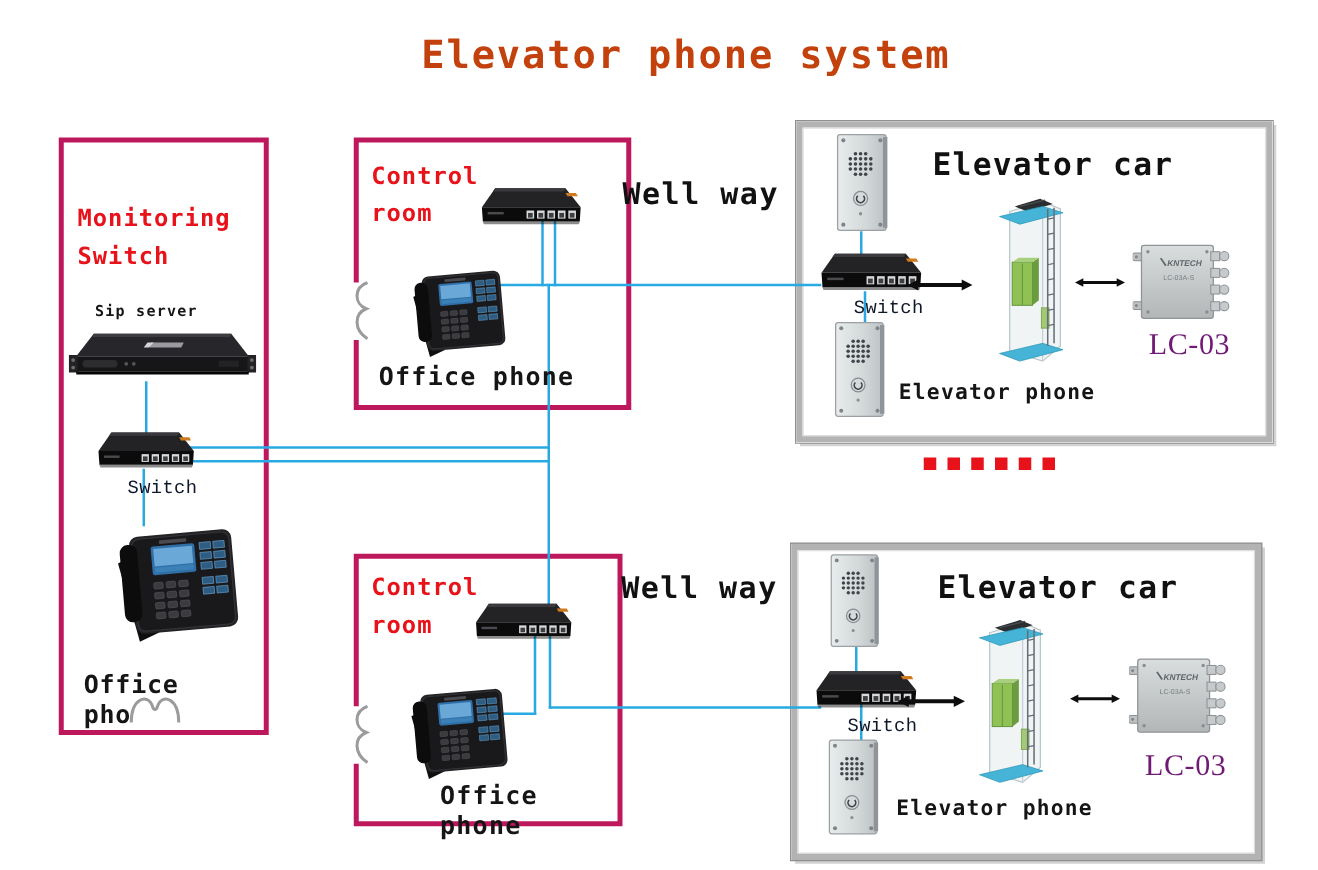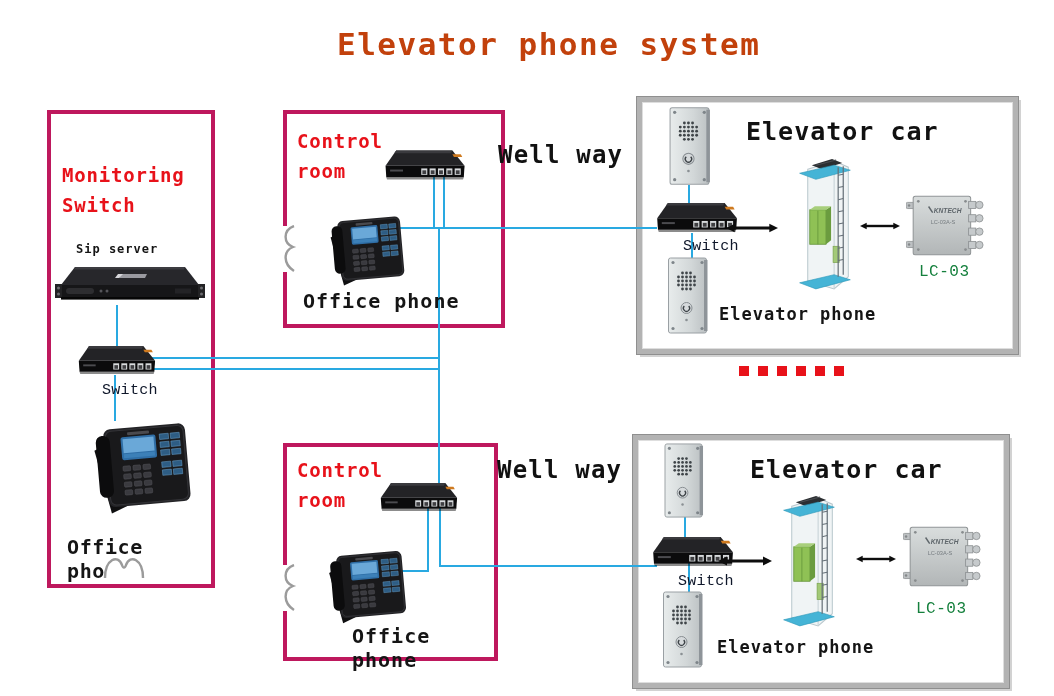--- a/index.html
+++ b/index.html
@@ -13,21 +13,21 @@
   .wire{position:absolute;background:#29a9e1;z-index:2;}
   
   .t{position:absolute;white-space:pre-line;color:#151515;z-index:3;}
   .red{color:#e8121a;font-weight:bold;font-size:19px;line-height:30px;letter-spacing:.8px;}
   .blk16{font-weight:bold;font-size:20px;letter-spacing:1px;}
   .title{font-weight:bold;font-size:31px;letter-spacing:1.5px;color:#c2410c;}
   .wellway{font-weight:bold;font-size:24px;letter-spacing:1.2px;color:#111;}
   .cartitle{font-weight:bold;font-size:25px;letter-spacing:1px;color:#111;}
   .switchlbl{font-family:Liberation Mono, monospace;font-size:15px;color:#0f172a;
              font-weight:normal;letter-spacing:.3px;}
-  .lc03lbl{font-family:Liberation Mono, monospace;font-size:16px;color:#15803d;letter-spacing:.5px;}
+  .lc03lbl{font-family:Liberation Serif, serif;font-size:24px;color:#701a75;letter-spacing:.5px;}
   .dev{position:absolute;z-index:3;}
   .dots{position:absolute;left:739px;top:366px;display:flex;gap:9px;z-index:3;}
   .dots div{width:10px;height:10px;background:#e8121a;}
   .doorgap{position:absolute;background:#ffffff;z-index:4;}
   .doorsvg{position:absolute;z-index:5;}
 </style>
 </head>
 <body>
 
 <svg width="0" height="0" style="position:absolute" aria-hidden="true">

